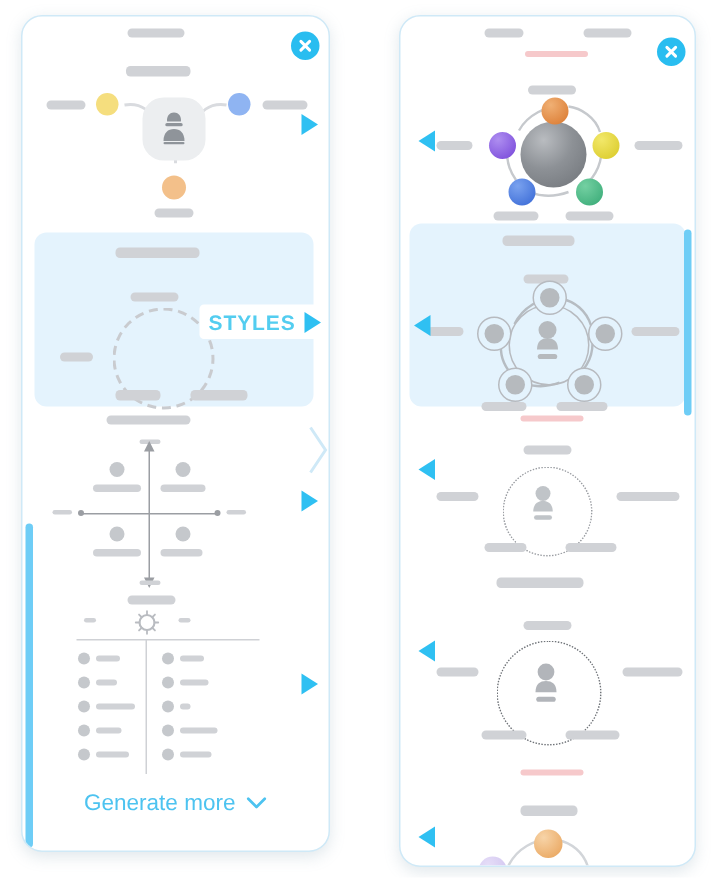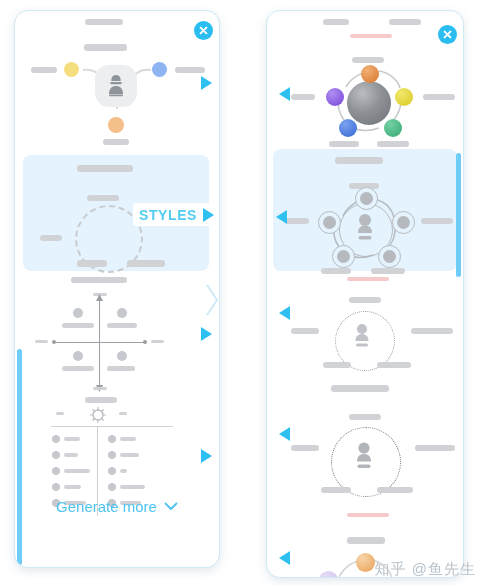--- a/index.html
+++ b/index.html
@@ -77,21 +77,21 @@
     display:flex;align-items:center;gap:6px;padding:0 4px 0 6px;
     z-index:9;cursor:pointer;
   }
   #styles-chip .lbl{
     color:#53cdf0;font-size:14px;font-weight:bold;letter-spacing:.6px;
   }
   #styles-chip .tri.right{position:static;}
 
   
   #generate-more{
-    position:absolute;left:0;right:0;top:487px;
+    position:absolute;left:0;right:0;top:516px;
     display:flex;align-items:center;justify-content:center;gap:7px;
     color:#4dc3f0;font-size:15px;cursor:pointer;
   }
   #generate-more .chev{display:block;}
 
   
   .bar{position:absolute;background:#d0d2d6;border-radius:3px;height:6px;}
   .bar.pink{background:#f6c9cb;height:4px;border-radius:2px;}
   .bar.thin{height:4px;}
 
@@ -414,14 +414,13 @@
         <div class="sphere" style="left:83px;top:50px;width:19px;height:19px;background:radial-gradient(circle at 34% 28%,#f7d4a8,#e8a055);"></div>
         <div class="sphere" style="left:46px;top:68px;width:19px;height:19px;background:radial-gradient(circle at 34% 28%,#ddd2f5,#bcaae8);opacity:.75;"></div>
 
         <div class="tri left" style="left:6px;top:48px;"></div>
       </div>
 
       <div class="scrollbar" id="scroll-right"></div>
     </div>
   </div>
 
-  <div class="watermark">知乎 @鱼先生</div>
 </div>
 
 </body></html>

